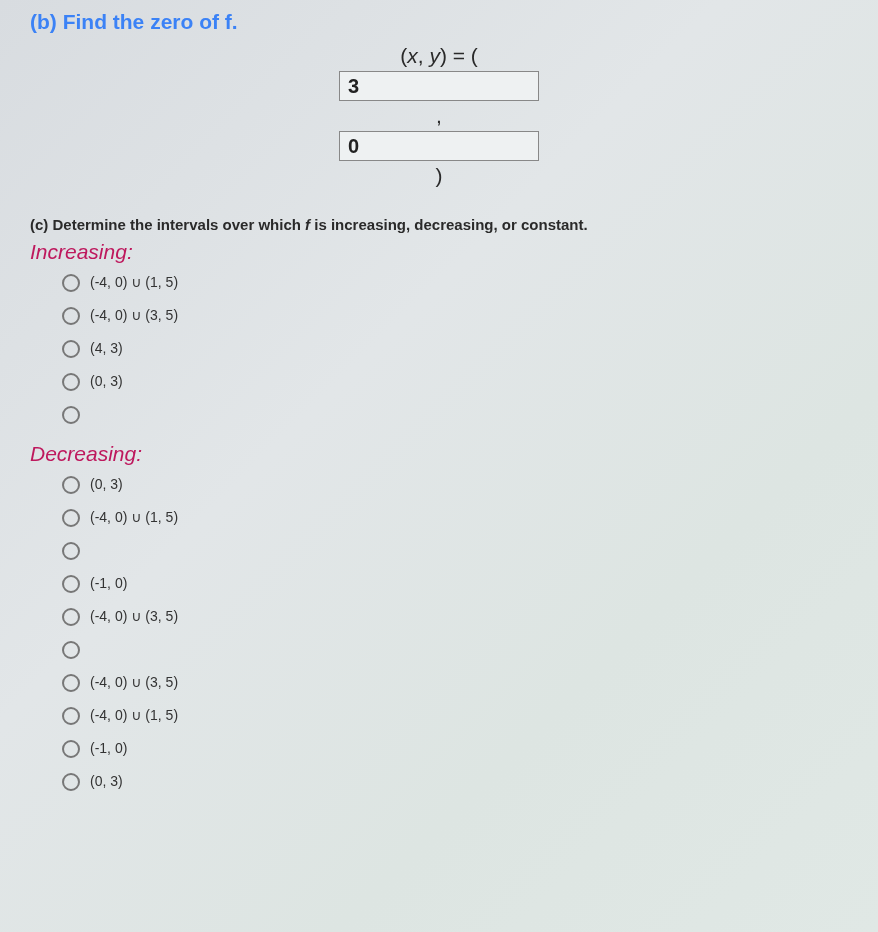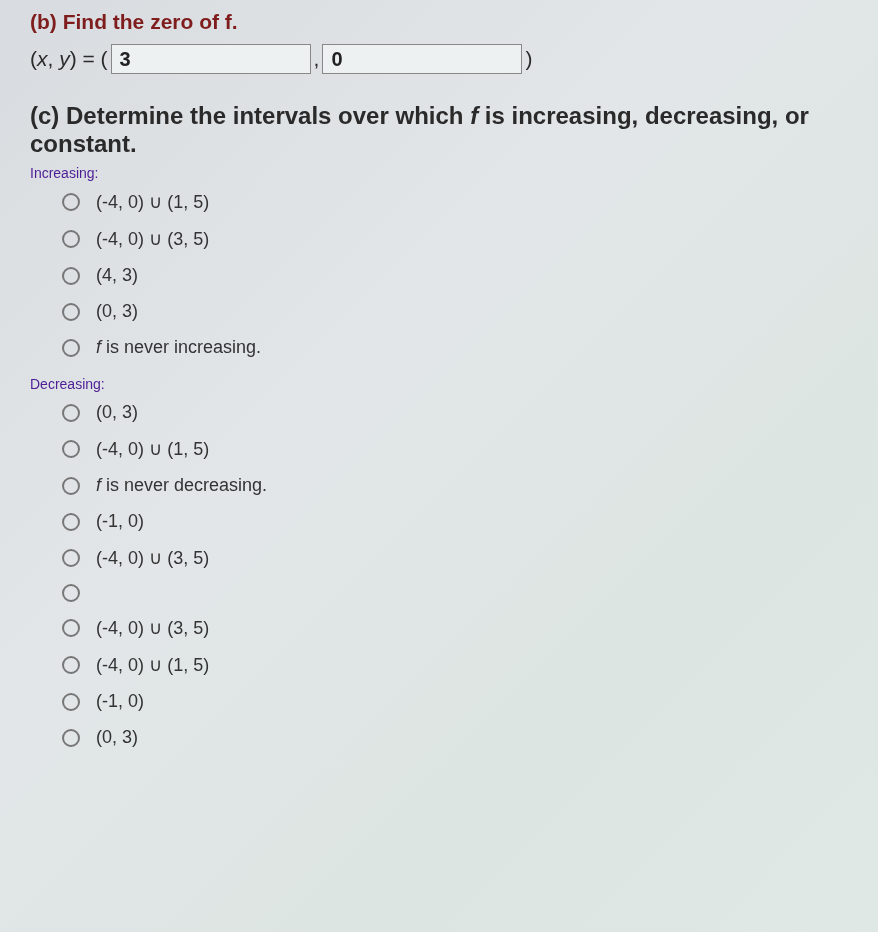--- a/index.html
+++ b/index.html
@@ -15,65 +15,67 @@
       color: #333;
       padding: 10px 30px;
       position: relative;
     }
     .question-part {
       margin-bottom: 18px;
     }
     .part-label {
       font-weight: bold;
       font-size: 21px;
-      color: #7f1d1d;
+      color: #3b82f6;
       margin-bottom: 10px;
     }
     .xy-line {
       font-size: 21px;
       color: #2a2a2a;
       display: flex;
       align-items: center;
       gap: 3px;
       margin-bottom: 28px;
+      flex-direction: column;
     }
     .input-box {
       border: 1px solid #888;
       background: #eef1f2;
       height: 30px;
       width: 200px;
       padding: 2px 8px;
       font-size: 20px;
       font-weight: bold;
       color: #222;
     }
     .part-c-label {
       font-weight: bold;
-      font-size: 24px;
+      font-size: 15px;
       color: #2a2a2a;
       margin-bottom: 7px;
     }
     .sub-label {
-      font-size: 14px;
-      color: #4c1d95;
+      font-size: 21px;
+      color: #be185d;
       margin-bottom: 10px;
       margin-top: 18px;
+      font-style: italic;
     }
     .sub-label.first {
       margin-top: 2px;
     }
     .option-list {
       padding-left: 32px;
     }
     .option-row {
       display: flex;
-      align-items: center;
-      gap: 16px;
+      align-items: flex-start;
+      gap: 10px;
       margin-bottom: 15px;
-      font-size: 18px;
+      font-size: 14px;
       color: #333;
     }
     .radio-circle {
       width: 18px;
       height: 18px;
       border: 2px solid #777;
       border-radius: 50%;
       flex-shrink: 0;
       background: transparent;
     }
@@ -111,37 +113,35 @@
     <div class="option-row">
         <span class="radio-circle"></span>
         <span>(4, 3)</span>
       </div>
     <div class="option-row">
         <span class="radio-circle"></span>
         <span>(0, 3)</span>
       </div>
     <div class="option-row">
         <span class="radio-circle"></span>
-        <span><span class="italic-f">f</span> is never increasing.</span>
       </div>
   </div>
 
   <div class="sub-label">Decreasing:</div>
   <div class="option-list">
     <div class="option-row">
         <span class="radio-circle"></span>
         <span>(0, 3)</span>
       </div>
     <div class="option-row">
         <span class="radio-circle"></span>
         <span>(-4, 0) ∪ (1, 5)</span>
       </div>
     <div class="option-row">
         <span class="radio-circle"></span>
-        <span><span class="italic-f">f</span> is never decreasing.</span>
       </div>
     <div class="option-row">
         <span class="radio-circle"></span>
         <span>(-1, 0)</span>
       </div>
     <div class="option-row">
         <span class="radio-circle"></span>
         <span>(-4, 0) ∪ (3, 5)</span>
       </div>
   </div>

